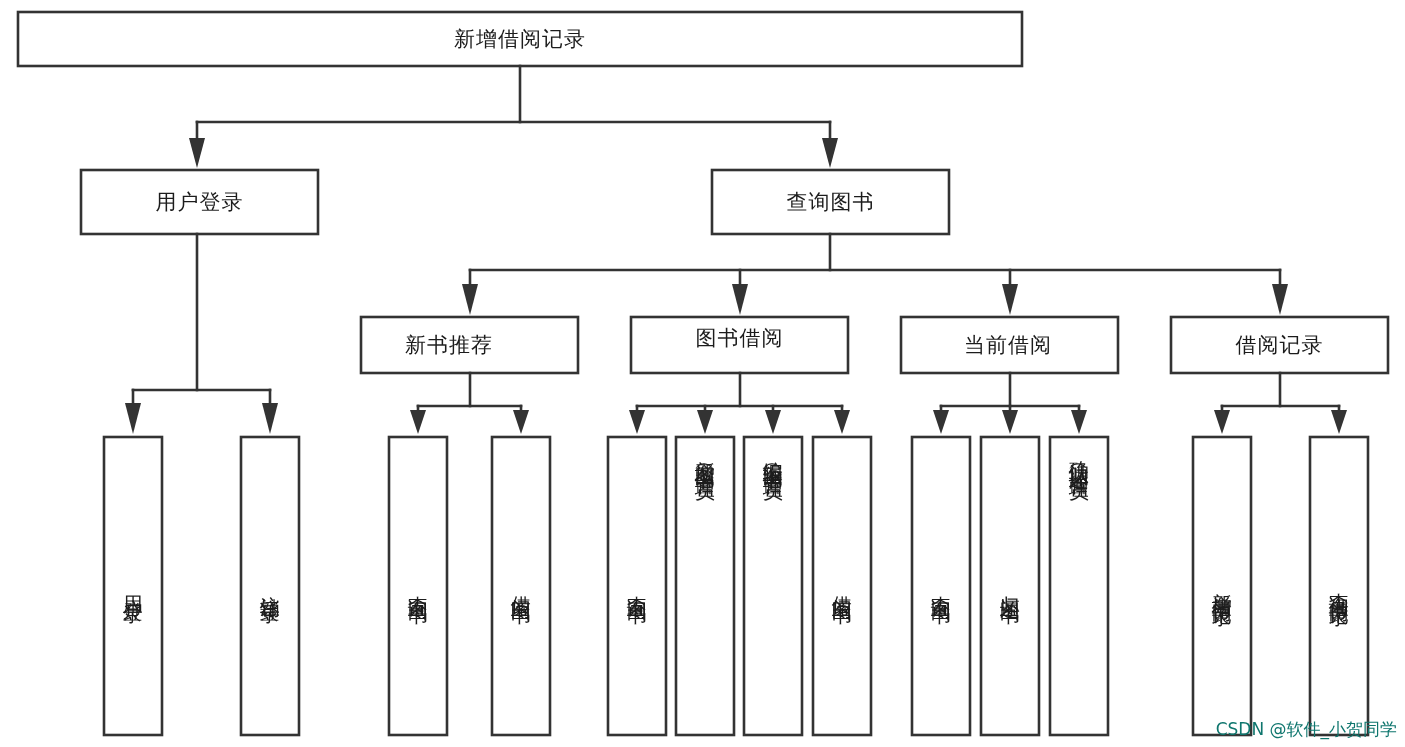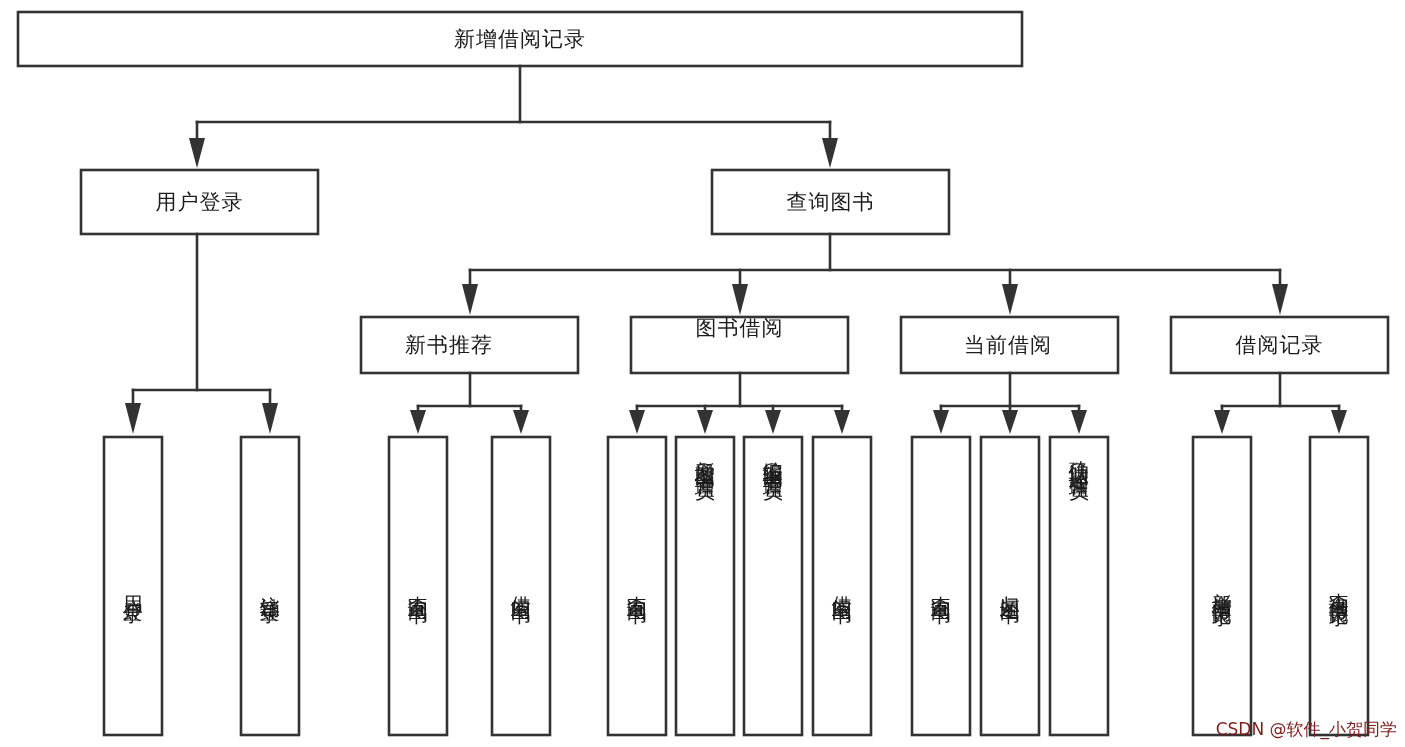--- a/index.html
+++ b/index.html
@@ -69,21 +69,21 @@
     color: #1c1c1c;
     white-space: nowrap;
     letter-spacing: 1px;
   }
   #watermark {
     position: absolute;
     right: 8px;
     bottom: 6px;
     font-family: "DejaVu Sans", "Liberation Sans", sans-serif;
     font-size: 17px;
-    color: #7f1d1d;
+    color: #0f766e;
     white-space: nowrap;
     pointer-events: none;
   }
 </style>
 </head>
 <body>
 
 <div id="diagram-root">
 
   <svg id="flowchart" viewBox="0 0 1405 747">
@@ -186,21 +186,21 @@
   </div>
 
   <div class="hlabel-wrap" style="left:712px; top:170px; width:237px; height:64px;">
     <span class="hlabel-text">查询图书</span>
   </div>
 
   <div class="hlabel-wrap" style="left:361px; top:317px; width:176px; height:56px;">
     <span class="hlabel-text">新书推荐</span>
   </div>
 
-  <div class="hlabel-wrap" style="left:631px; top:300px; width:217px; height:56px;">
+  <div class="hlabel-wrap" style="left:631px; top:310px; width:217px; height:56px;">
     <span class="hlabel-text">图书借阅</span>
   </div>
 
   <div class="hlabel-wrap" style="left:901px; top:317px; width:214px; height:56px;">
     <span class="hlabel-text">当前借阅</span>
   </div>
 
   <div class="hlabel-wrap" style="left:1171px; top:317px; width:217px; height:56px;">
     <span class="hlabel-text">借阅记录</span>
   </div>

